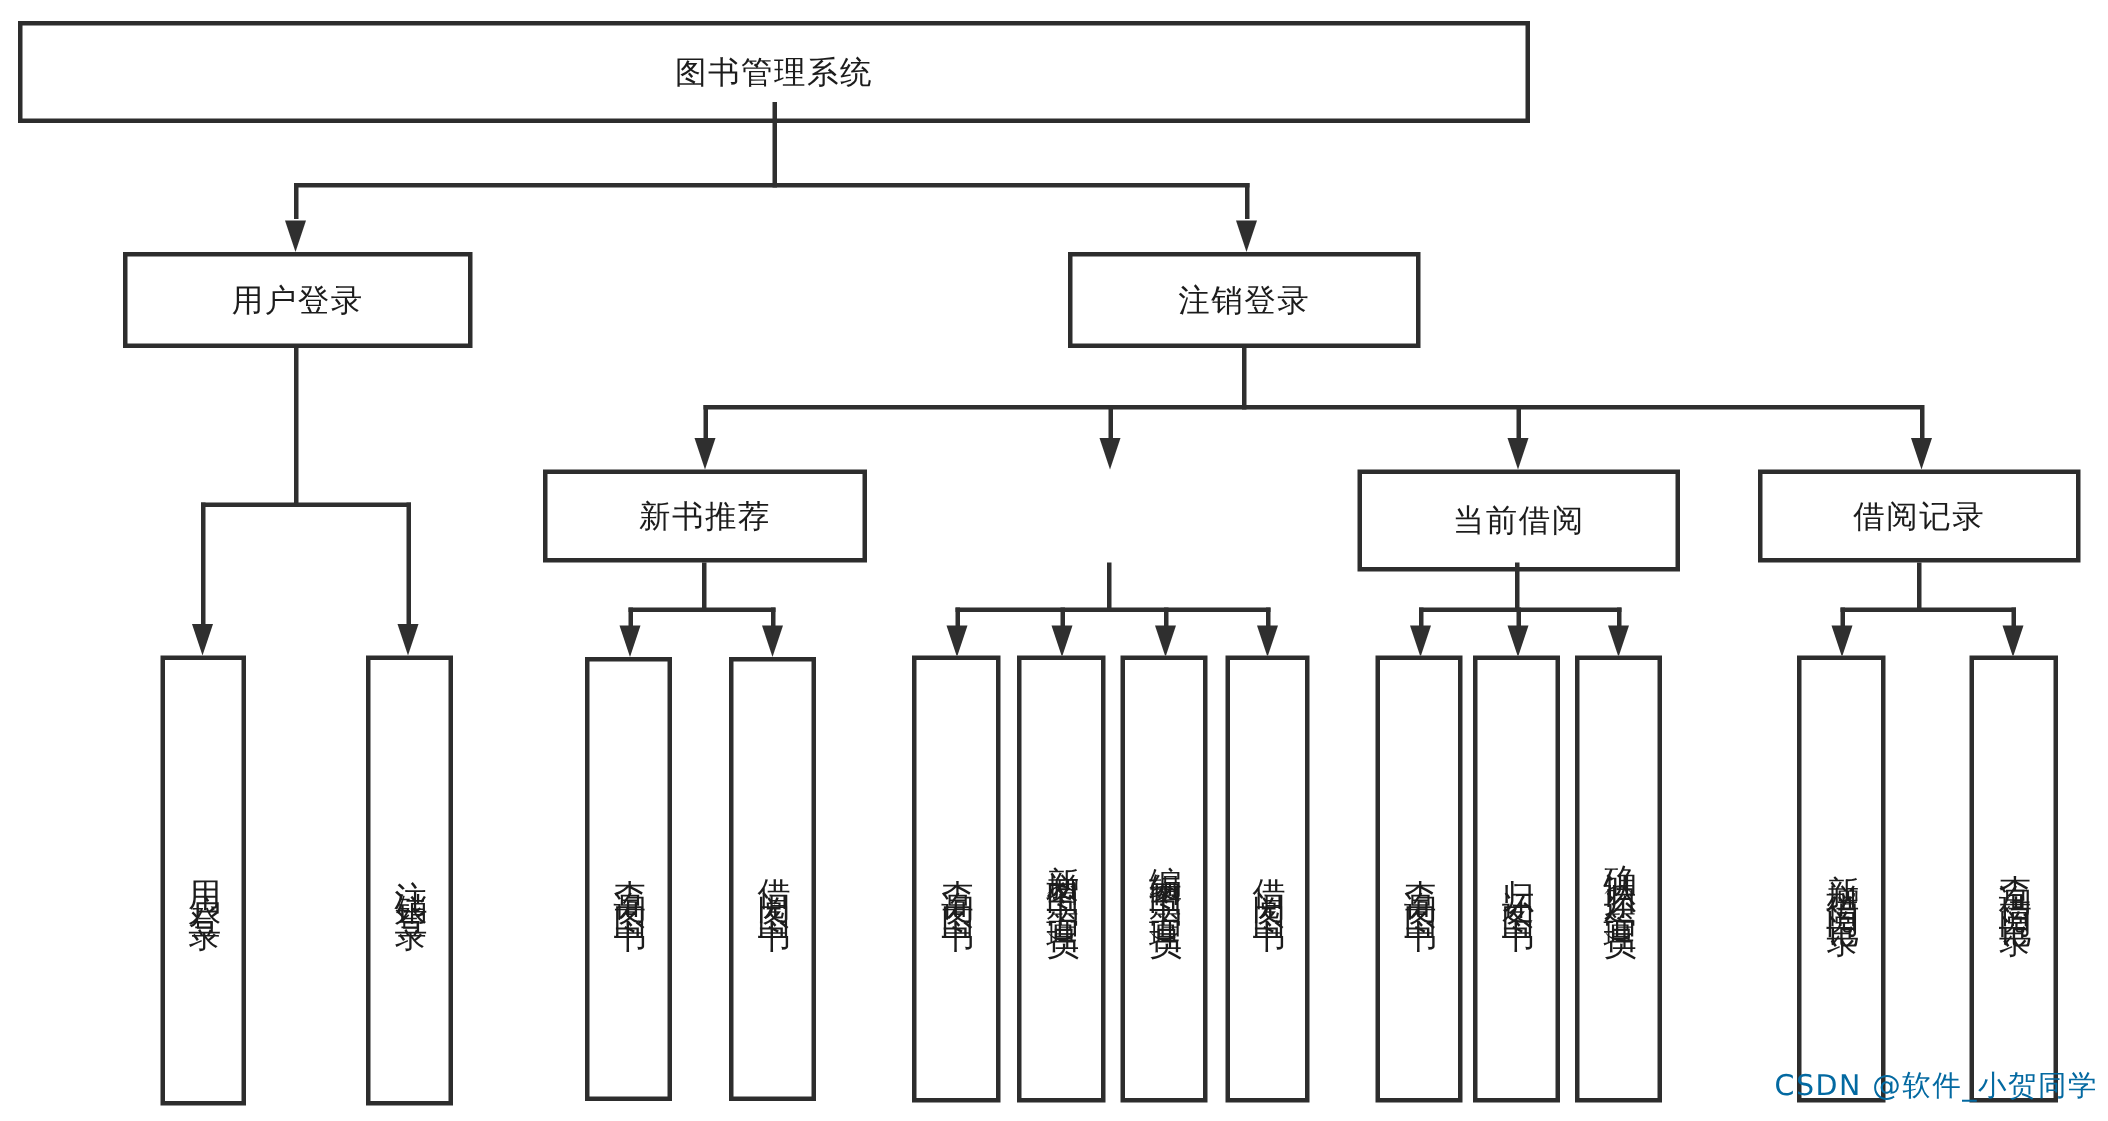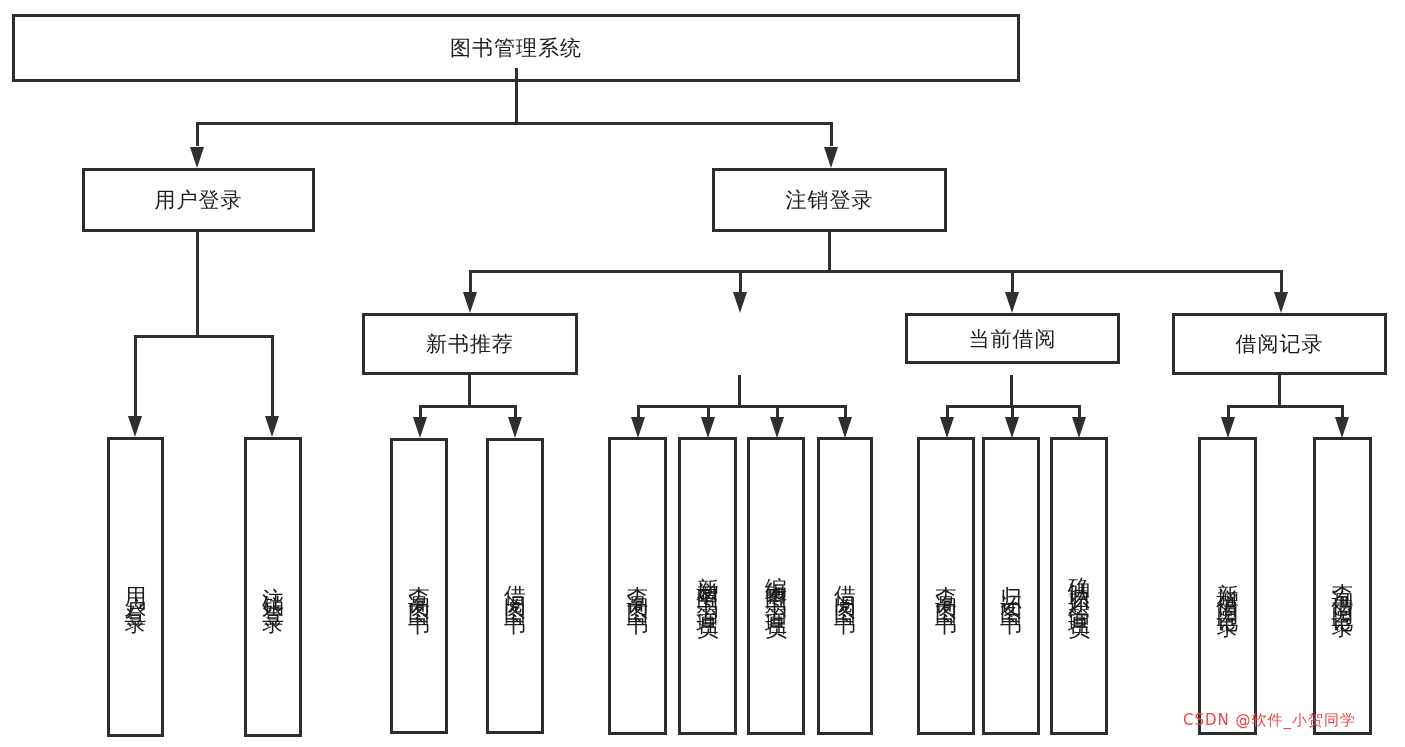--- a/index.html
+++ b/index.html
@@ -48,22 +48,22 @@
   .arrowhead {
     position: absolute;
     width: 0; height: 0;
     border-left: 7px solid transparent;
     border-right: 7px solid transparent;
     border-top: 21px solid #2f2f2f;
   }
   .watermark {
     position: absolute;
     left: 1183px; top: 711px;
-    font-size: 15px;
-    color: #ef4444;
+    font-size: 19px;
+    color: #0369a1;
     letter-spacing: 1px;
     white-space: nowrap;
   }
 </style>
 </head>
 <body>
 
 <div class="canvas">
 
   <div class="box" style="left:12px; top:14px; width:1008px; height:68px;">图书管理系统</div>
@@ -93,21 +93,21 @@
   <div class="vline" style="left:469px; top:270px; height:24px;"></div>
   <div class="arrowhead" style="left:463px; top:292px;"></div>
   <div class="vline" style="left:739px; top:270px; height:24px;"></div>
   <div class="arrowhead" style="left:733px; top:292px;"></div>
   <div class="vline" style="left:1011px; top:270px; height:24px;"></div>
   <div class="arrowhead" style="left:1005px; top:292px;"></div>
   <div class="vline" style="left:1280px; top:270px; height:24px;"></div>
   <div class="arrowhead" style="left:1274px; top:292px;"></div>
 
   <div class="box" style="left:362px; top:313px; width:216px; height:62px;">新书推荐</div>
-  <div class="box" style="left:905px; top:313px; width:215px; height:51px;">当前借阅</div>
+  <div class="box" style="left:905px; top:313px; width:215px; height:68px;">当前借阅</div>
   <div class="box" style="left:1172px; top:313px; width:215px; height:62px;">借阅记录</div>
 
   <div class="vline" style="left:468px; top:375px; height:32px;"></div>
   <div class="hline" style="left:419px; top:405px; width:98px;"></div>
   <div class="vline" style="left:419px; top:405px; height:14px;"></div>
   <div class="arrowhead" style="left:413px; top:417px;"></div>
   <div class="vline" style="left:514px; top:405px; height:14px;"></div>
   <div class="arrowhead" style="left:508px; top:417px;"></div>
   <div class="vbox" style="left:390px; top:438px; width:58px; height:296px;">查询图书</div>
   <div class="vbox" style="left:486px; top:438px; width:58px; height:296px;">借阅图书</div>

